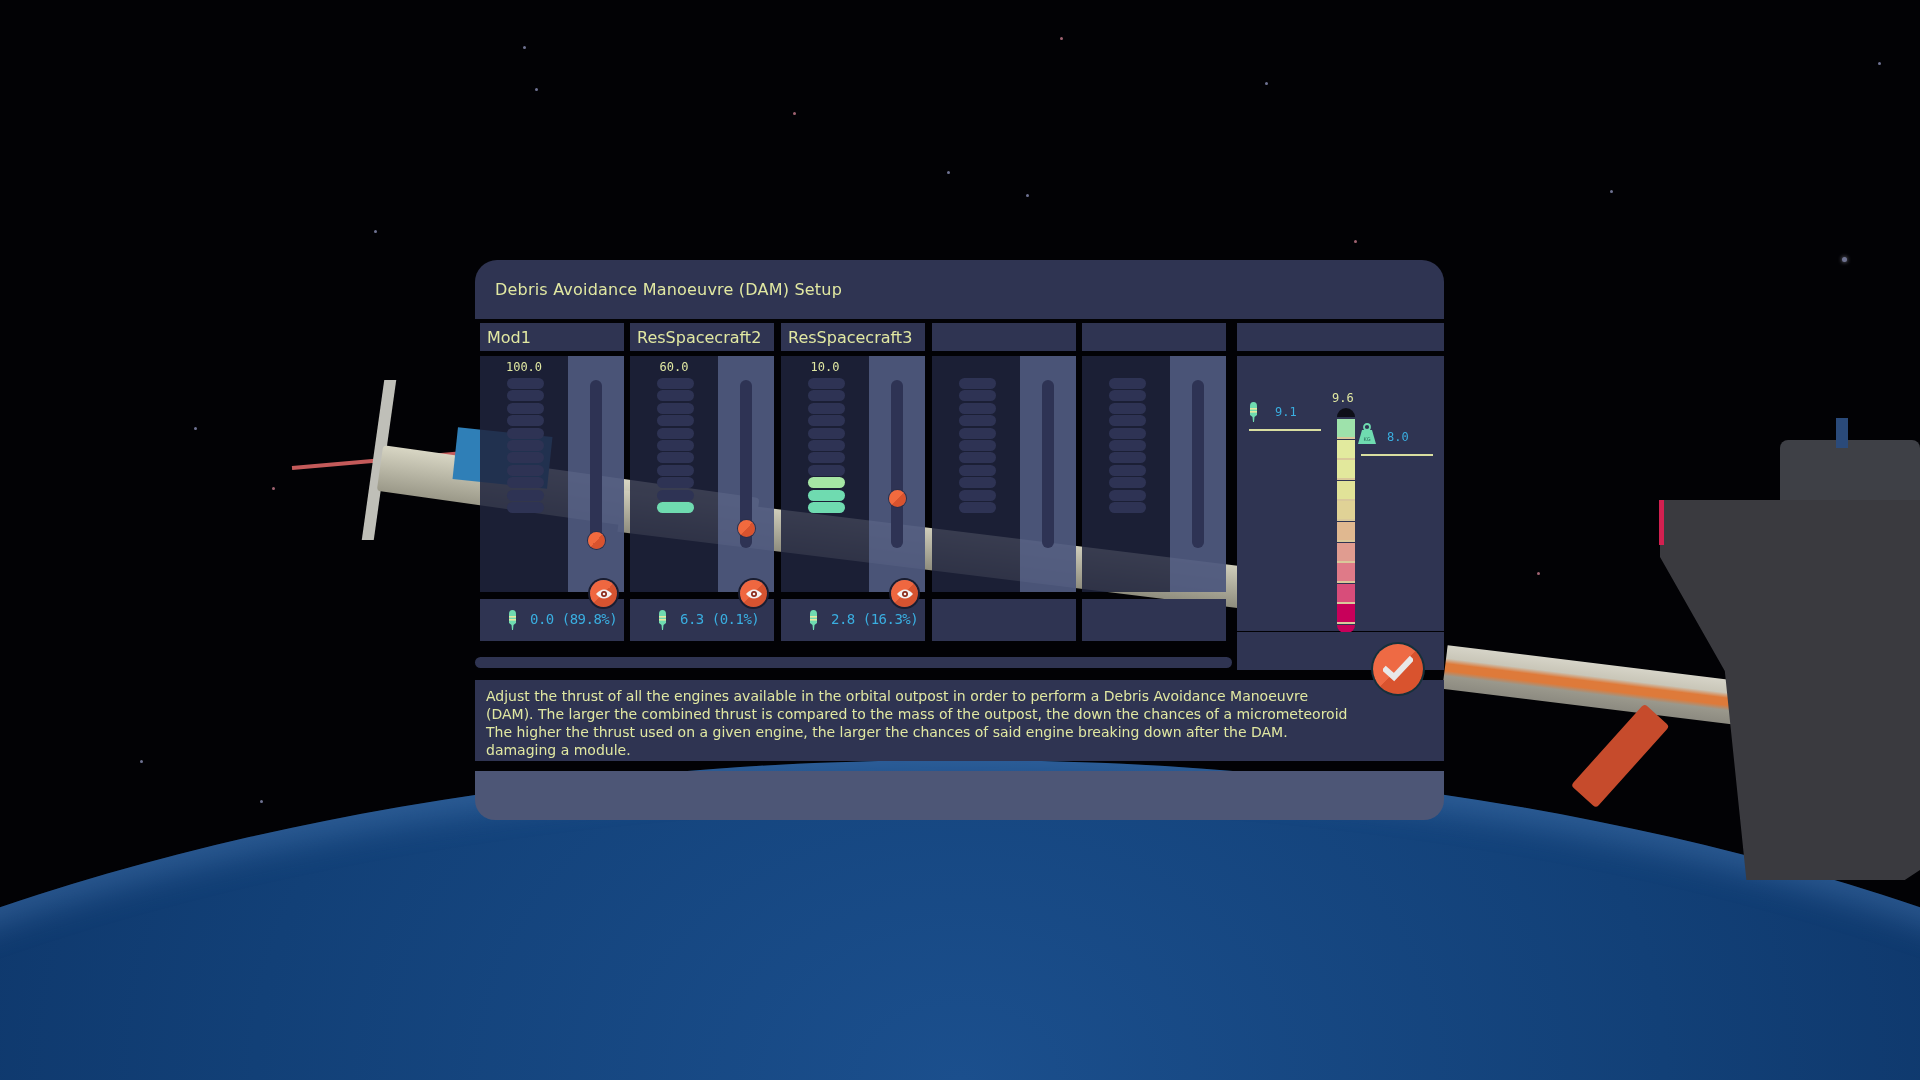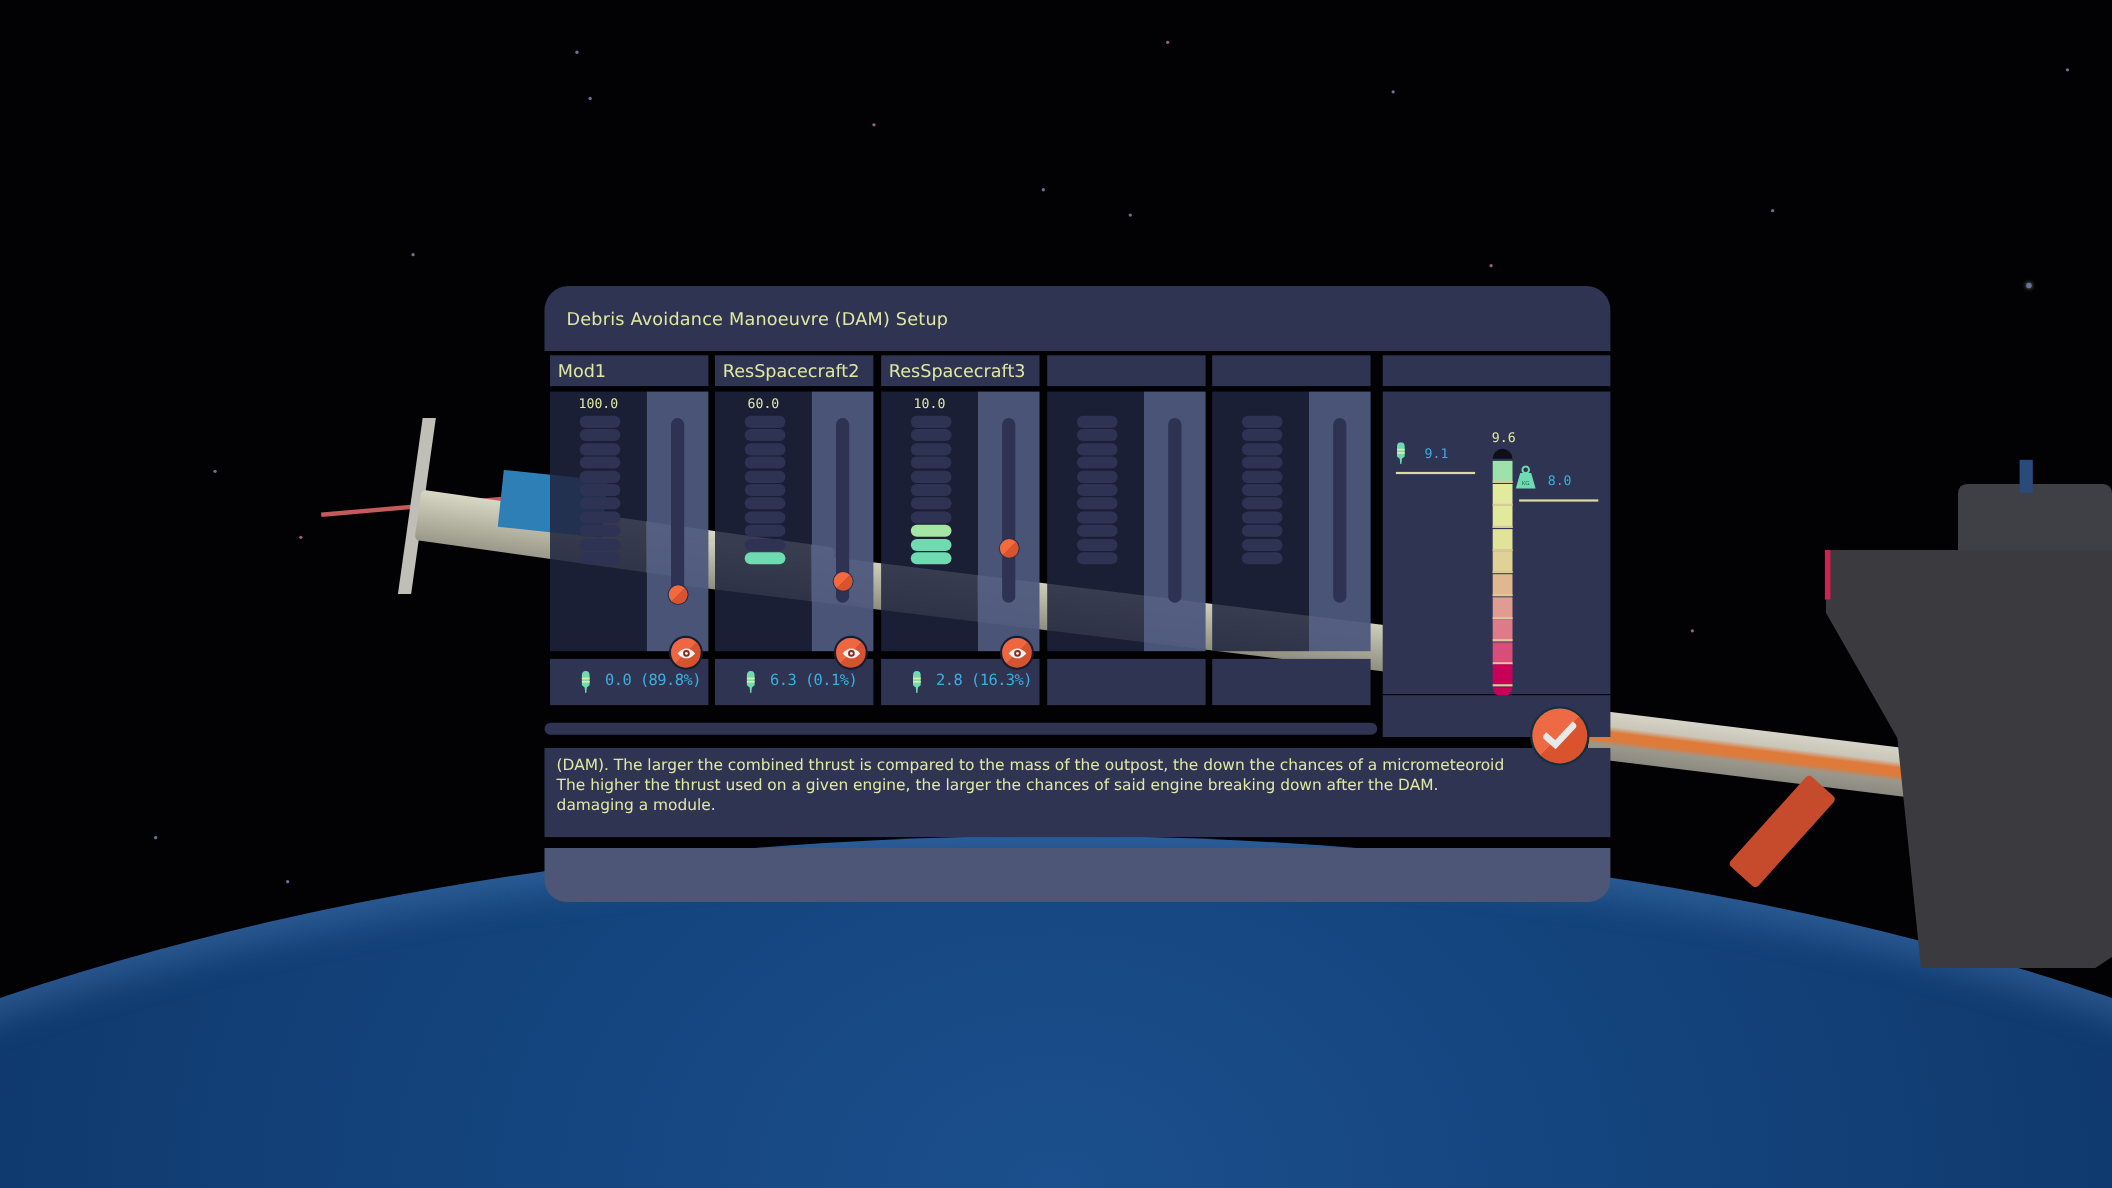--- a/index.html
+++ b/index.html
@@ -32,21 +32,21 @@
   .ship-red { position:absolute; left:1659px; top:500px; width:5px; height:45px; background:#d22050; }
   .ship-top { position:absolute; left:1780px; top:440px; width:140px; height:70px; background:#3e4046; border-radius:8px 8px 0 0; }
   .ship-fin { position:absolute; left:1836px; top:418px; width:12px; height:30px; background:#2a4a7a; }
   .truss { position:absolute; left:1445px; top:645px; width:560px; height:44px;
     background:linear-gradient(#d6d4c8 0%, #c9c6b8 30%, #de7a3a 42%, #de7a3a 58%, #9a988c 70%, #8c8a80 100%);
     transform:rotate(7deg); transform-origin:left center; }
   .panel-red { position:absolute; left:1640px; top:715px; width:34px; height:110px; background:#c64b2c;
     transform:rotate(42deg); transform-origin:top center; border-radius:4px; }
 
   
-  .dam { position:absolute; left:495px; top:260px; width:969px; height:464px; }
+  .dam { position:absolute; left:475px; top:260px; width:969px; height:464px; }
   .dam-header { position:absolute; left:0; top:0; width:969px; height:59px; background:#2f3452;
     border-radius:22px 22px 0 0; }
   .dam-title { position:absolute; left:20px; top:20px; font-size:16px; color:#e1e8a2; letter-spacing:.2px; }
 
   .col { position:absolute; top:63px; width:144px; }
   .col-head { position:absolute; left:0; top:0; width:144px; height:28px; background:#2f3452; }
   .col-name { position:absolute; left:7px; top:5px; font-size:16px; color:#e1e8a2; }
   .col-body { position:absolute; left:0; top:33px; width:144px; height:236px; }
   .bars-area { position:absolute; left:0; top:0; width:88px; height:236px; background:rgba(32,36,62,.86); }
   .max-val { position:absolute; left:0; width:88px; top:4px; text-align:center; font-size:12px; color:#e1e8a2;
@@ -63,21 +63,21 @@
     display:flex; align-items:center; justify-content:center; }
   .col-foot { position:absolute; left:0; top:276px; width:144px; height:42px; background:#2f3452; }
   .engine-icon { position:absolute; left:28px; top:11px; width:9px; height:20px; }
   .foot-val { position:absolute; left:50px; top:12px; font-size:14px; color:#3aaee0;
     font-family:"DejaVu Sans Mono", monospace; letter-spacing:-.5px; }
 
   .summary { position:absolute; left:762px; top:63px; width:207px; }
   .sum-head { position:absolute; left:0; top:0; width:207px; height:28px; background:#2f3452; }
   .sum-body { position:absolute; left:0; top:33px; width:207px; height:275px; background:#2f3452; }
   .sum-low { position:absolute; left:0; top:276px; width:207px; height:38px; background:#2f3452; }
-  .gauge-top { position:absolute; left:95px; top:35px; font-size:12px; color:#e1e8a2; width:30px; text-align:center;
+  .gauge-top { position:absolute; left:95px; top:35px; font-size:12px; color:#e1e8a2; width:30px; text-align:left;
     font-family:"DejaVu Sans Mono", monospace; }
   .gauge-cap { position:absolute; left:100px; top:52px; width:18px; height:9px; background:#0e0f18; border-radius:9px 9px 0 0; }
   .gauge-seg { position:absolute; left:100px; width:18px; height:18px; }
   .gauge-end { position:absolute; left:100px; top:269px; width:18px; height:8px; background:#c8005a; border-radius:0 0 9px 9px; }
   .thrust-val { position:absolute; left:38px; top:49px; font-size:12px; color:#3aaee0; font-family:"DejaVu Sans Mono", monospace;text-align:center; }
   .thrust-line { position:absolute; left:12px; top:73px; width:72px; height:2px; background:#d9dea0; }
   .mass-val { position:absolute; left:150px; top:74px; font-size:12px; color:#3aaee0; font-family:"DejaVu Sans Mono", monospace; }
   .mass-line { position:absolute; left:124px; top:98px; width:72px; height:2px; background:#d9dea0; }
   .sum-engine-icon { position:absolute; left:12px; top:46px; width:9px; height:20px; }
   .weight-icon { position:absolute; left:120px; top:67px; width:20px; height:22px; }
@@ -349,20 +349,21 @@
   <div class="confirm-btn">
     <svg width="30" height="26" viewBox="0 0 30 26">
       <path d="M3 14 L11 21 L27 4" fill="none" stroke="#e8e8e8" stroke-width="6" stroke-linecap="square"></path>
     </svg>
   </div>
 
   <div class="hscroll"></div>
 
   <div class="desc">
     <p>
+      <span>Adjust the thrust of all the engines available in the orbital outpost in order to perform a Debris Avoidance Manoeuvre</span>
       <span>(DAM). The larger the combined thrust is compared to the mass of the outpost, the down the chances of a micrometeoroid</span>
       <span>The higher the thrust used on a given engine, the larger the chances of said engine breaking down after the DAM.</span>
       <span>damaging a module.</span>
     </p>
   </div>
 
   <div class="dam-bottom"></div>
 </div>
 
 </body></html>

